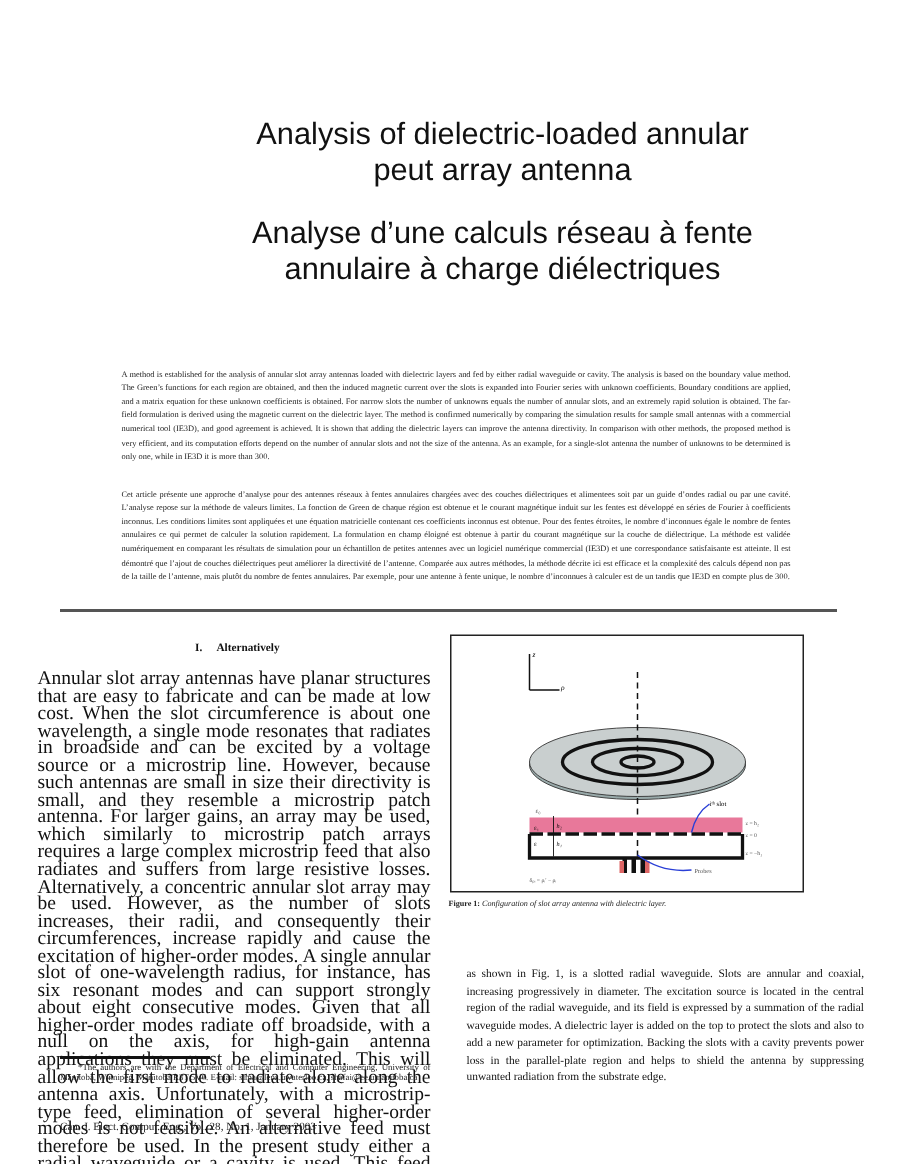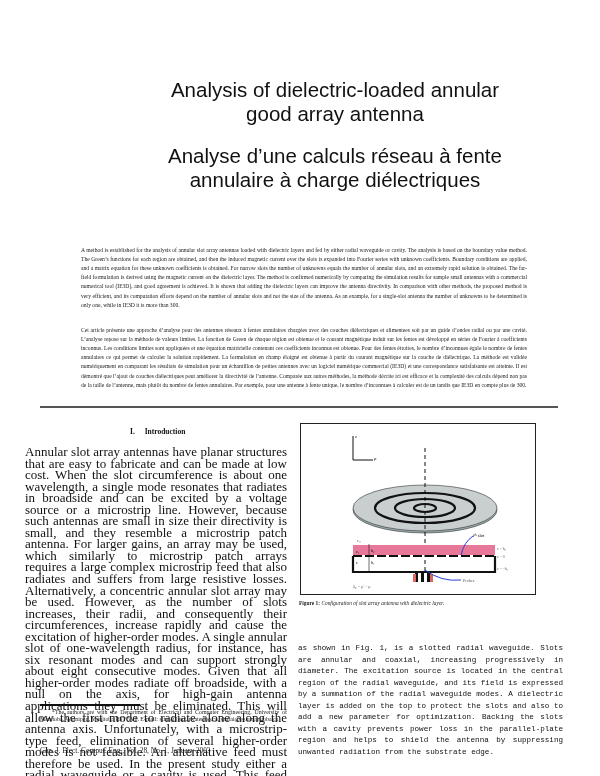--- a/index.html
+++ b/index.html
@@ -13,53 +13,53 @@
     .abstract { position: absolute; left: 81px; width: 446px; font-family: "Liberation Serif", serif; font-size: 5.6px; line-height: 9.2px; text-align: justify; color: #222; }
     .abstract-en { top: 240px; }
     .abstract-fr { top: 320px; }
 
     .rule { position: absolute; left: 40px; width: 518px; top: 406px; height: 2px; background: #555; }
 
     .section-heading { position: absolute; left: 130px; top: 427px; font-family: "Liberation Serif", serif; font-size: 7.5px; font-weight: bold; color: #111; }
     .section-heading .num { margin-right: 8px; }
 
     .col-left { position: absolute; left: 25px; width: 262px; top: 446px; font-family: "Liberation Serif", serif; font-size: 13px; line-height: 11.55px; text-align: justify; color: #111; hyphens: auto; }
-    .col-right { position: absolute; left: 298px; width: 265px; top: 643px; font-family: Liberation Mono, monospace; font-size: 7.6px; line-height: 11.55px; text-align: justify; color: #111; }
+    .col-right { position: absolute; left: 311px; width: 265px; top: 643px; font-family: Liberation Serif, serif; font-size: 7.6px; line-height: 11.55px; text-align: justify; color: #111; }
 
     .footnote-rule { position: absolute; left: 40px; top: 704px; width: 100px; height: 1.5px; background: #111; }
     .footnote { position: absolute; left: 40px; width: 247px; top: 709px; font-family: "Liberation Serif", serif; font-size: 5.9px; line-height: 7.4px; color: #222; text-align: justify; text-indent: 12px; }
     .journal-ref { position: absolute; left: 40px; top: 746px; font-family: "Liberation Serif", serif; font-size: 7.4px; color: #222; }
 
     .figure-box { position: absolute; left: 300px; top: 423px; width: 236px; height: 172px; border: 1px solid #222; box-sizing: border-box; background: #fff; }
     .figure-box svg { display: block; }
     .figure-caption { position: absolute; left: 299px; top: 600px; font-family: "Liberation Serif", serif; font-size: 5.4px; color: #222; font-style: italic; }
     .figure-caption .fig-label { font-weight: bold; font-style: normal; }
   </style>
 </head>
 <body>
 
 <div class="title-block">
   <h1 class="title-en">
     <span>Analysis of dielectric-loaded annular</span><br>
-    <span>good array antenna</span>
+    <span>peut array antenna</span>
   </h1>
   <h1 class="title-fr">
     <span>Analyse d’une calculs réseau à fente</span><br>
     <span>annulaire à charge diélectriques</span>
   </h1>
 </div>
 
 <p class="abstract abstract-en">A method is established for the analysis of annular slot array antennas loaded with dielectric layers and fed by either radial waveguide or cavity. The analysis is based on the boundary value method. The Green’s functions for each region are obtained, and then the induced magnetic current over the slots is expanded into Fourier series with unknown coefficients. Boundary conditions are applied, and a matrix equation for these unknown coefficients is obtained. For narrow slots the number of unknowns equals the number of annular slots, and an extremely rapid solution is obtained. The far-field formulation is derived using the magnetic current on the dielectric layer. The method is confirmed numerically by comparing the simulation results for sample small antennas with a commercial numerical tool (IE3D), and good agreement is achieved. It is shown that adding the dielectric layers can improve the antenna directivity. In comparison with other methods, the proposed method is very efficient, and its computation efforts depend on the number of annular slots and not the size of the antenna. As an example, for a single-slot antenna the number of unknowns to be determined is only one, while in IE3D it is more than 300.</p>
 <p class="abstract abstract-fr">Cet article présente une approche d’analyse pour des antennes réseaux à fentes annulaires chargées avec des couches diélectriques et alimentees soit par un guide d’ondes radial ou par une cavité. L’analyse repose sur la méthode de valeurs limites. La fonction de Green de chaque région est obtenue et le courant magnétique induit sur les fentes est développé en séries de Fourier à coefficients inconnus. Les conditions limites sont appliquées et une équation matricielle contenant ces coefficients inconnus est obtenue. Pour des fentes étroites, le nombre d’inconnues égale le nombre de fentes annulaires ce qui permet de calculer la solution rapidement. La formulation en champ éloigné est obtenue à partir du courant magnétique sur la couche de diélectrique. La méthode est validée numériquement en comparant les résultats de simulation pour un échantillon de petites antennes avec un logiciel numérique commercial (IE3D) et une correspondance satisfaisante est atteinte. Il est démontré que l’ajout de couches diélectriques peut améliorer la directivité de l’antenne. Comparée aux autres méthodes, la méthode décrite ici est efficace et la complexité des calculs dépend non pas de la taille de l’antenne, mais plutôt du nombre de fentes annulaires. Par exemple, pour une antenne à fente unique, le nombre d’inconnues à calculer est de un tandis que IE3D en compte plus de 300.</p>
 
 <div class="rule"></div>
 
 <div class="section-heading">
   <span class="num">I.</span>
-  <span>Introduction</span>
+  <span>Alternatively</span>
 </div>
 
 <p class="col-left" style="margin:0;">Annular slot array antennas have planar structures that are easy to fabricate and can be made at low cost. When the slot circumference is about one wavelength, a single mode resonates that radiates in broadside and can be excited by a voltage source or a microstrip line. However, because such antennas are small in size their directivity is small, and they resemble a microstrip patch antenna. For larger gains, an array may be used, which similarly to microstrip patch arrays requires a large complex microstrip feed that also radiates and suffers from large resistive losses. Alternatively, a concentric annular slot array may be used. However, as the number of slots increases, their radii, and consequently their circumferences, increase rapidly and cause the excitation of higher-order modes. A single annular slot of one-wavelength radius, for instance, has six resonant modes and can support strongly about eight consecutive modes. Given that all higher-order modes radiate off broadside, with a null on the axis, for high-gain antenna applications they must be eliminated. This will allow the first mode to radiate alone along the antenna axis. Unfortunately, with a microstrip-type feed, elimination of several higher-order modes is not feasible. An alternative feed must therefore be used. In the present study either a radial waveguide or a cavity is used. This feed can excite all the slots simultaneously, and its resistive losses are considerably smaller than those of a microstrip feed. The cavity itself can be excited easily by a microstrip patch, another microstrip annular slot, or two oppositely excited probes, near its axis. The latter method is selected in this study as its impedance bandwidth is larger. Thus, the basic form of this antenna,</p>
 
 <div class="figure-box">
   <svg width="234" height="170" viewBox="0 0 234 170">
 
     <g stroke="#111" stroke-width="1" fill="none">
       <line x1="52" y1="12" x2="52" y2="36"></line>
       <line x1="52" y1="36" x2="72" y2="36"></line>

